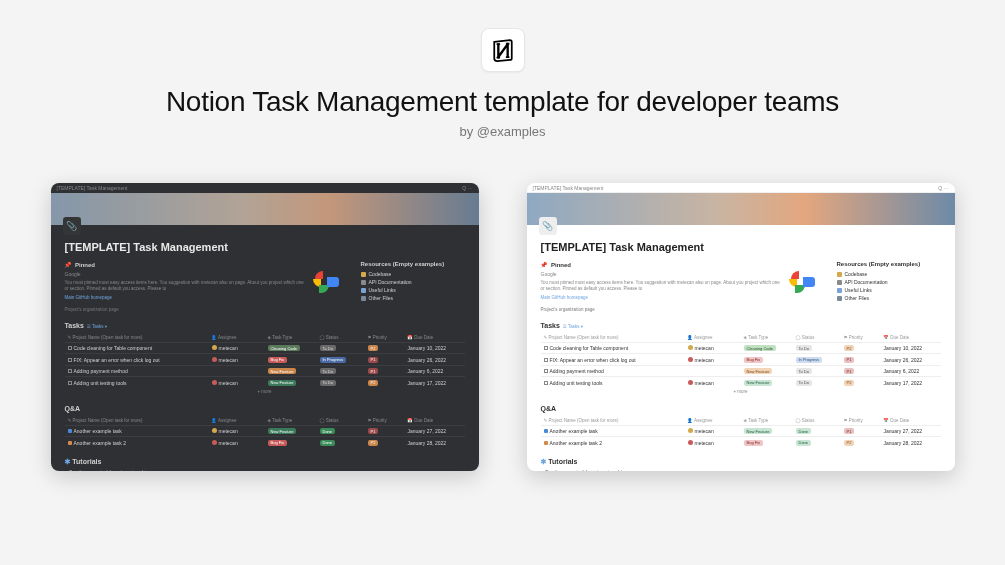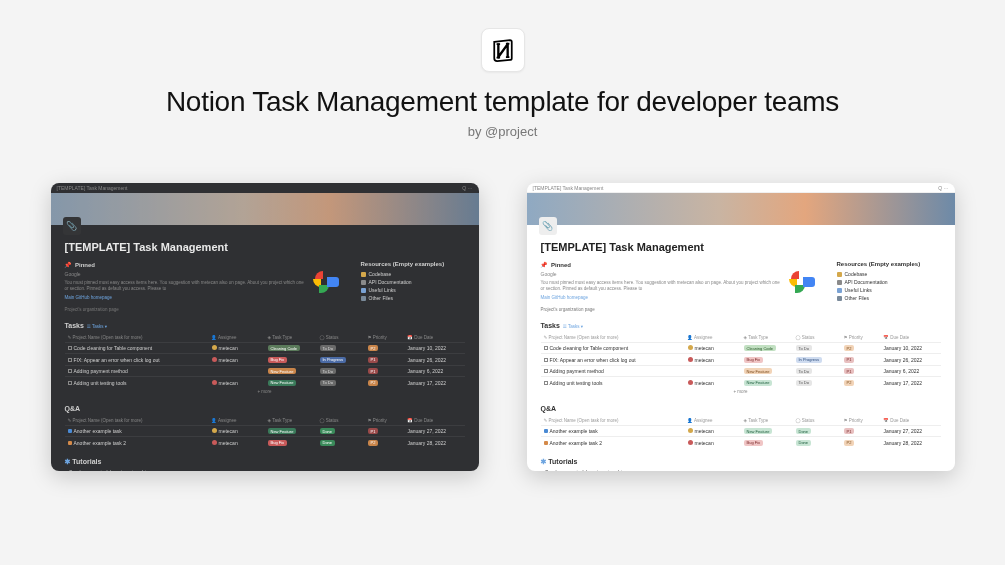--- a/index.html
+++ b/index.html
@@ -137,21 +137,21 @@
   <div class="logo-wrap">
     <div class="logo">
       <svg viewBox="0 0 48 48">
           <path d="M9 10 L36 7 C38 7 39 8 39 10 L39 38 C39 40 38 41 36 41 L14 43 C11 43 9 41 9 38 Z" fill="#fff" stroke="#000" stroke-width="3"></path>
           <path d="M16 15 L16 36 M16 36 L32 14 M32 14 L32 35" stroke="#000" stroke-width="4" fill="none" stroke-linecap="square"></path>
           <path d="M13 14 L19 14 M29 13 L35 13 M13 37 L19 37 M29 36 L35 36" stroke="#000" stroke-width="3"></path>
         </svg>
     </div>
   </div>
   <h1 class="title">Notion Task Management template for developer teams</h1>
-  <div class="byline">by @project</div>
+  <div class="byline">by @examples</div>
 
   <div class="shots">
     <div class="shot dark" id="shot-dark">
         <div class="topbar">
           <span>[TEMPLATE] Task Management</span>
           <span style="margin-left:auto">Q ⋯</span>
         </div>
         <div class="cover">
           <div class="page-icon">📎</div>
         </div>

